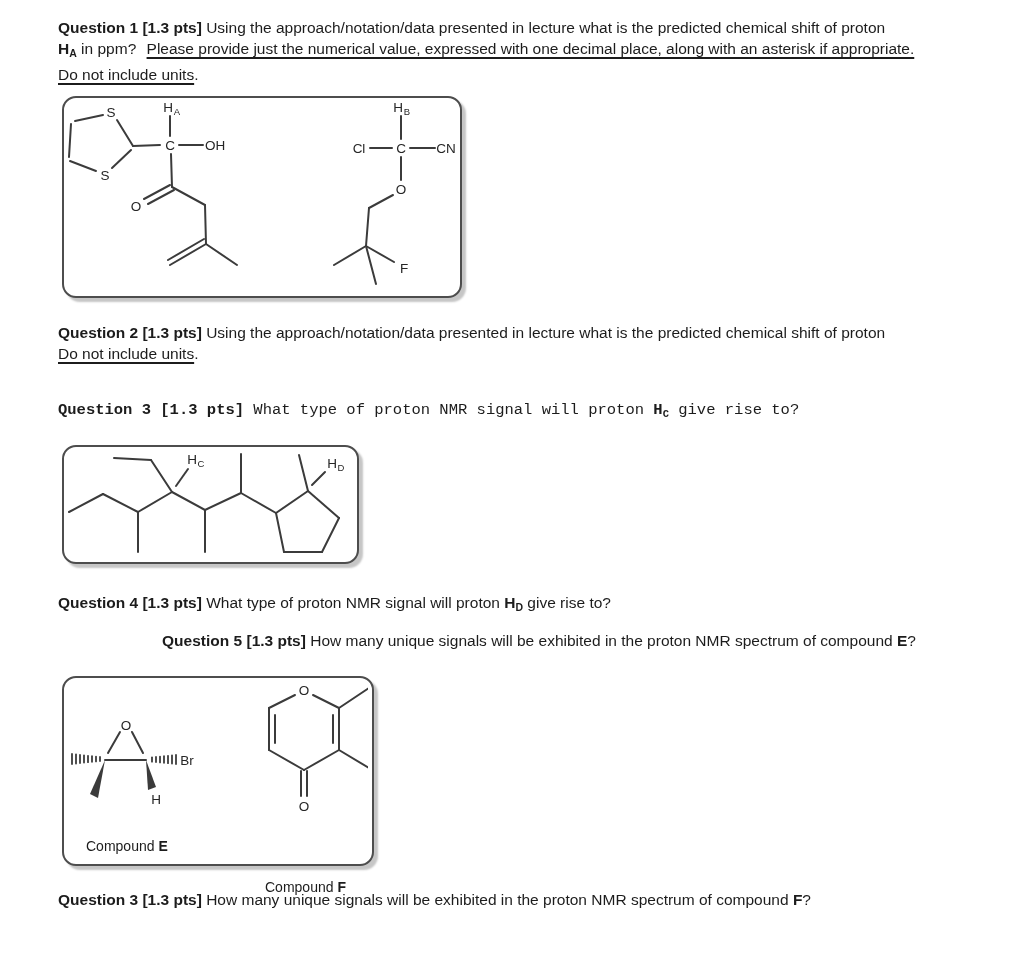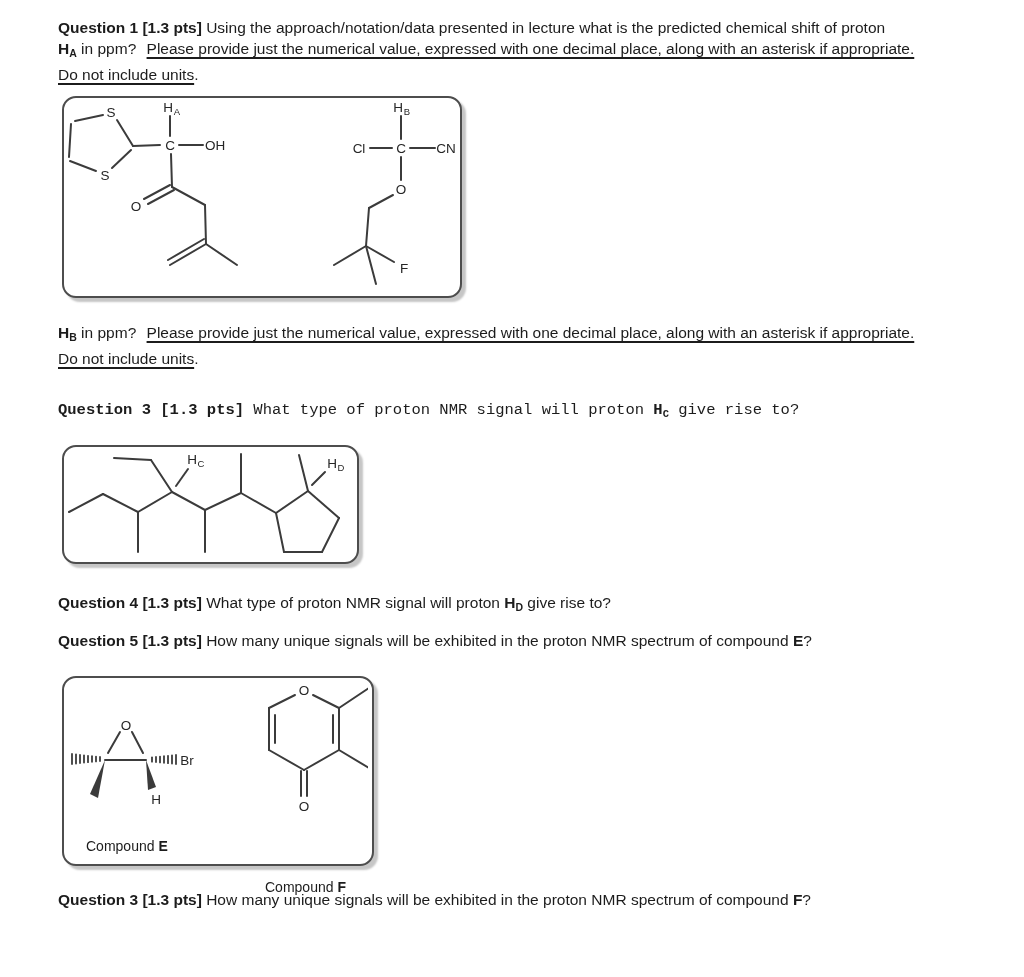--- a/index.html
+++ b/index.html
@@ -79,23 +79,22 @@
       <text x="295" y="50" text-anchor="middle" dominant-baseline="central">Cl</text>
       <text x="337" y="50" text-anchor="middle" dominant-baseline="central">C</text>
       <text x="382" y="50" text-anchor="middle" dominant-baseline="central">CN</text>
       <text x="337" y="91" text-anchor="middle" dominant-baseline="central">O</text>
       <text x="340" y="170" text-anchor="middle" dominant-baseline="central">F</text>
     </g>
   </svg>
 </div>
 
 <div class="qblock" style="top:322px;">
-  <div><span class="b">H</span><span class="ps">B</span>
-    <span>in ppm?</span>
-    <span class="u gap">Please provide just the numerical value, expressed with one decimal place, along with an asterisk if appropriate.</span></div>
+  <div><span class="b">Question 2 [1.3 pts]</span>
+    <span>Using the approach/notation/data presented in lecture what is the predicted chemical shift of proton</span></div>
   <div><span class="u">Do not include units</span><span>.</span></div>
 </div>
 
 <div class="qblock" style="top:400px;font-family:Liberation Mono, monospace;">
   <span class="b">Question 3 [1.3 pts]</span>
   <span>What type of proton NMR signal will proton</span>
   <span class="b">H</span><span class="ps">C</span>
   <span>give rise to?</span>
 </div>
 
@@ -129,21 +128,21 @@
   </svg>
 </div>
 
 <div class="qblock" style="top:592px;">
   <span class="b">Question 4 [1.3 pts]</span>
   <span>What type of proton NMR signal will proton</span>
   <span class="b">H</span><span class="ps">D</span>
   <span>give rise to?</span>
 </div>
 
-<div class="qblock" style="top:630px;">
+<div class="qblock" style="top:630px;text-align:center;">
   <span class="b">Question 5 [1.3 pts]</span>
   <span>How many unique signals will be exhibited in the proton NMR spectrum of compound</span>
   <span class="b">E</span><span>?</span>
 </div>
 
 <div class="figbox" style="left:62px;top:676px;width:308px;height:186px;">
   <svg width="304" height="182" viewBox="0 0 304 182">
     <g>
       <line x1="56" y1="54" x2="44" y2="75"></line>
       <line x1="68" y1="54" x2="79" y2="75"></line>

